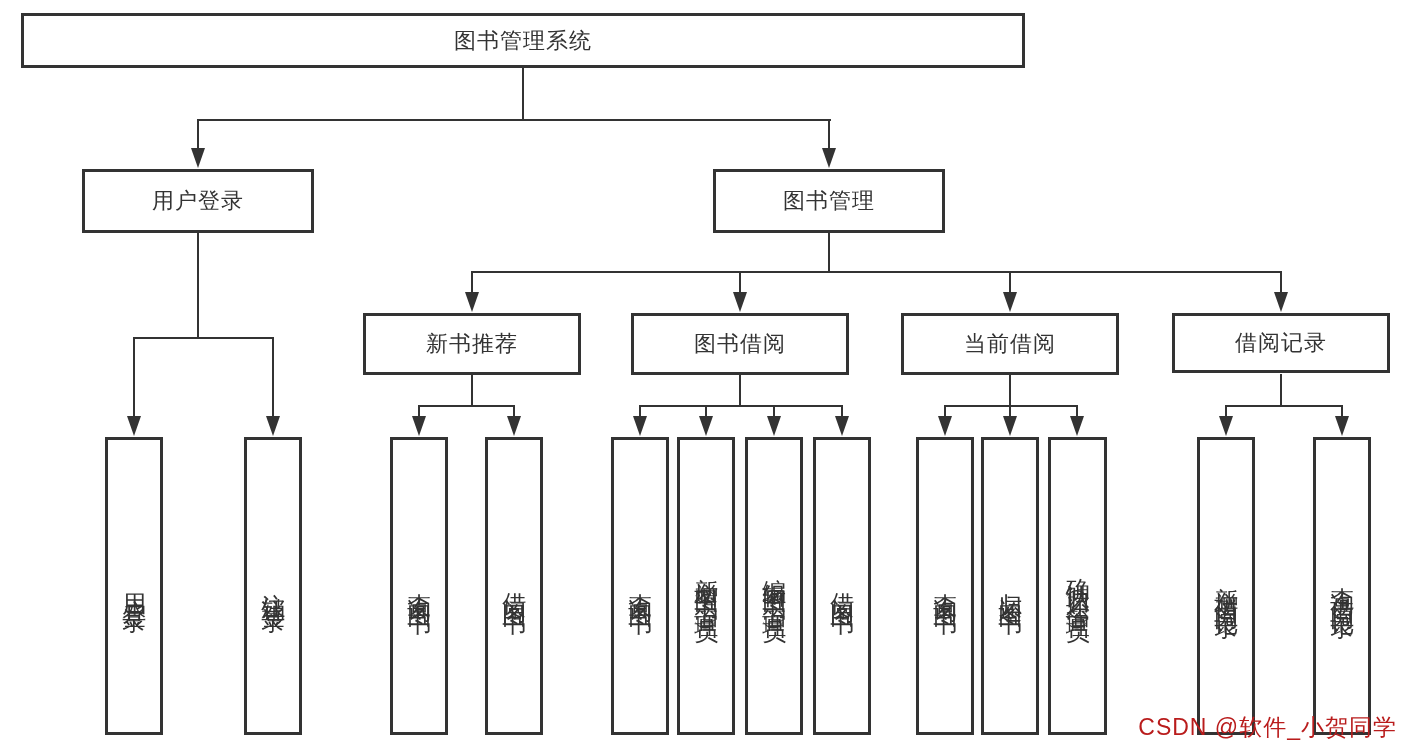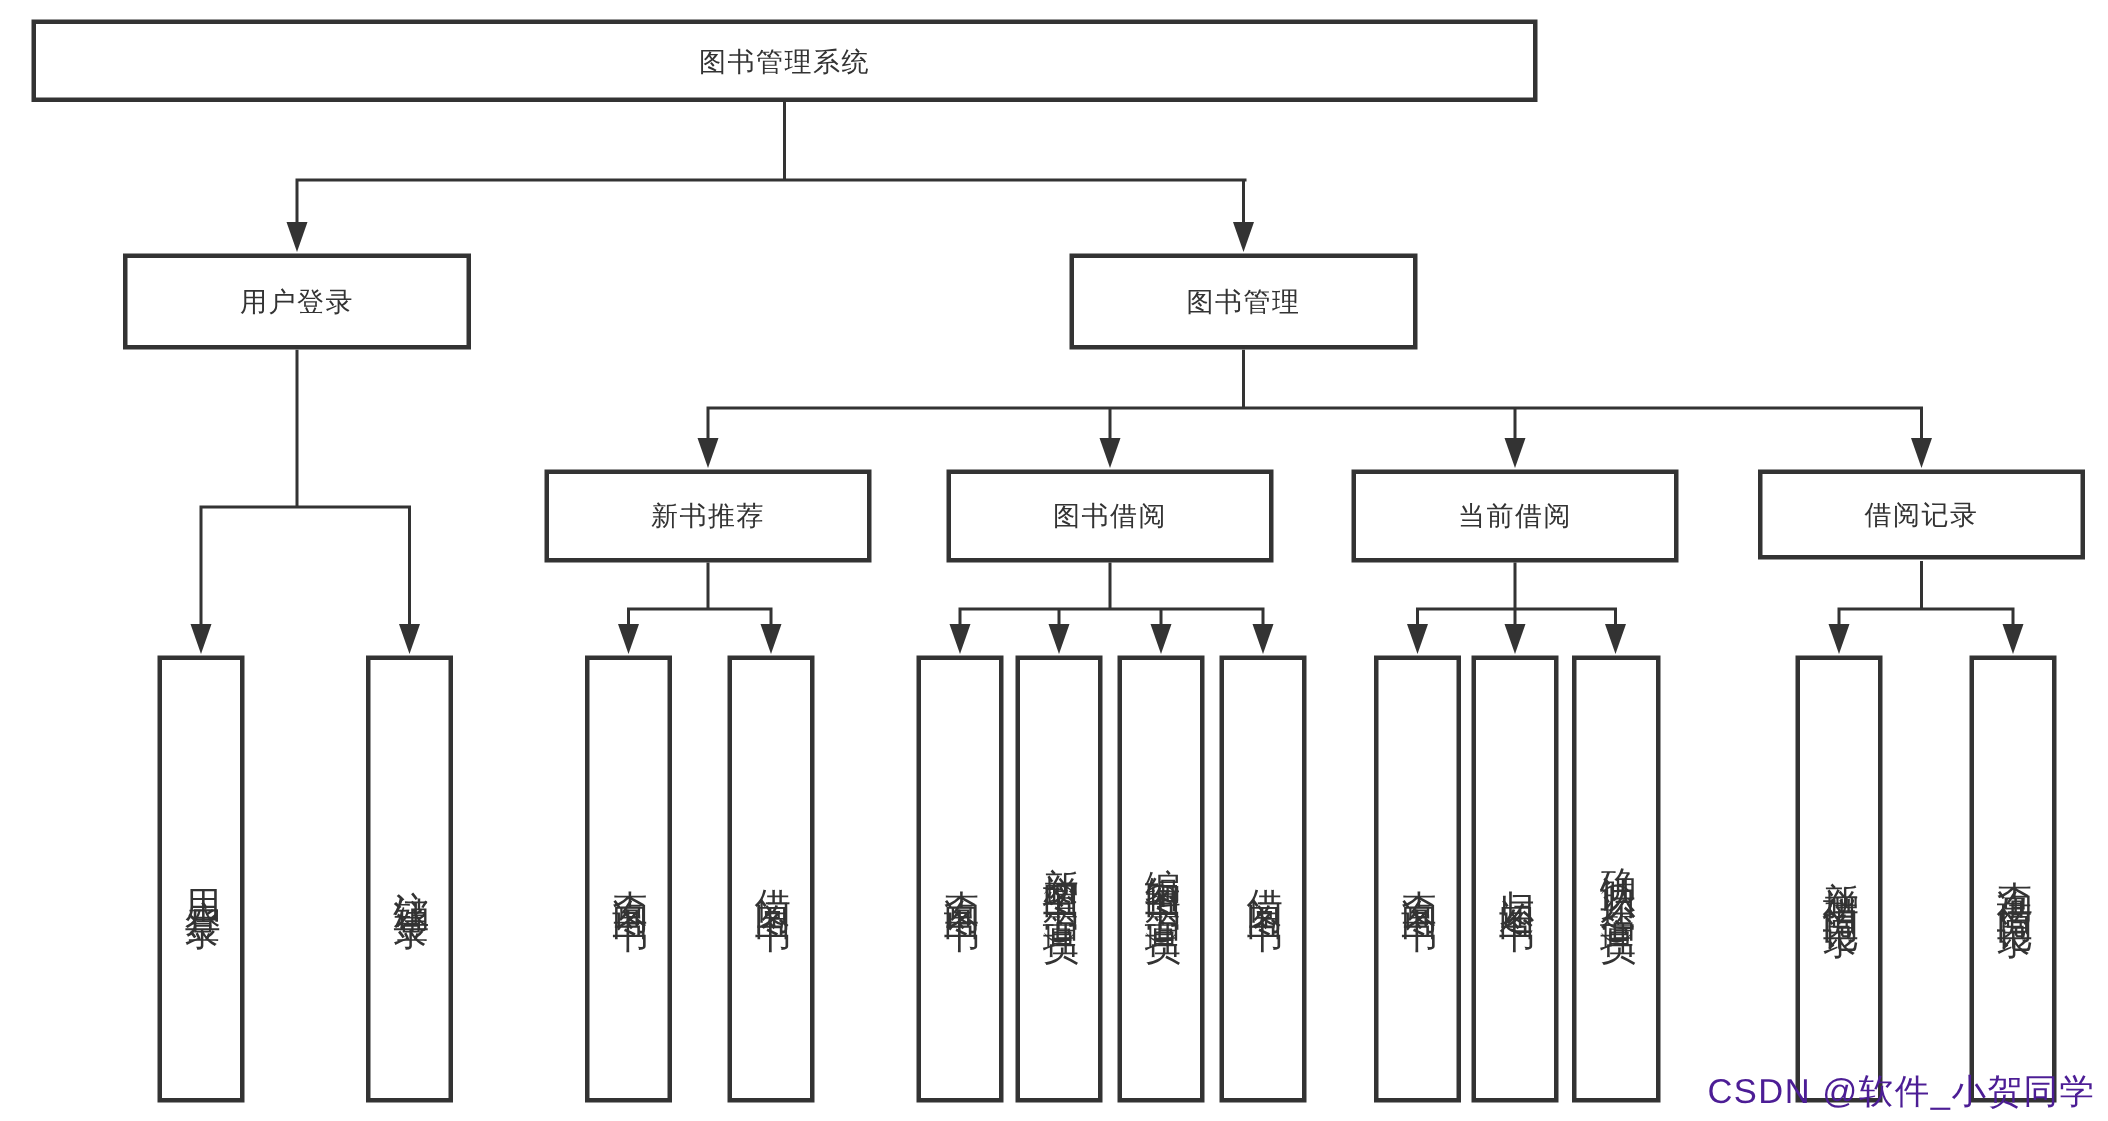--- a/index.html
+++ b/index.html
@@ -22,21 +22,21 @@
   }
   .hbox {
     position: absolute;
     box-sizing: border-box;
     border: 3px solid #333333;
     background: #ffffff;
     display: flex;
     align-items: center;
     justify-content: center;
     color: #333333;
-    font-size: 18px;
+    font-size: 22px;
     letter-spacing: 1px;
     white-space: nowrap;
   }
   .vbox {
     position: absolute;
     box-sizing: border-box;
     border: 3px solid #333333;
     background: #ffffff;
     display: flex;
     align-items: center;
@@ -48,21 +48,21 @@
     text-orientation: mixed;
     font-size: 24px;
     letter-spacing: 6px;
     line-height: 1.1;
   }
   .watermark {
     position: absolute;
     top: 712px;
     right: 8px;
     font-size: 23px;
-    color: #4c1d95;
+    color: #b91c1c;
     letter-spacing: 1px;
     white-space: nowrap;
   }
 </style>
 </head>
 <body>
 
 <div class="canvas">
 
   <svg class="edges" width="1405" height="747" viewBox="0 0 1405 747" aria-hidden="true">

